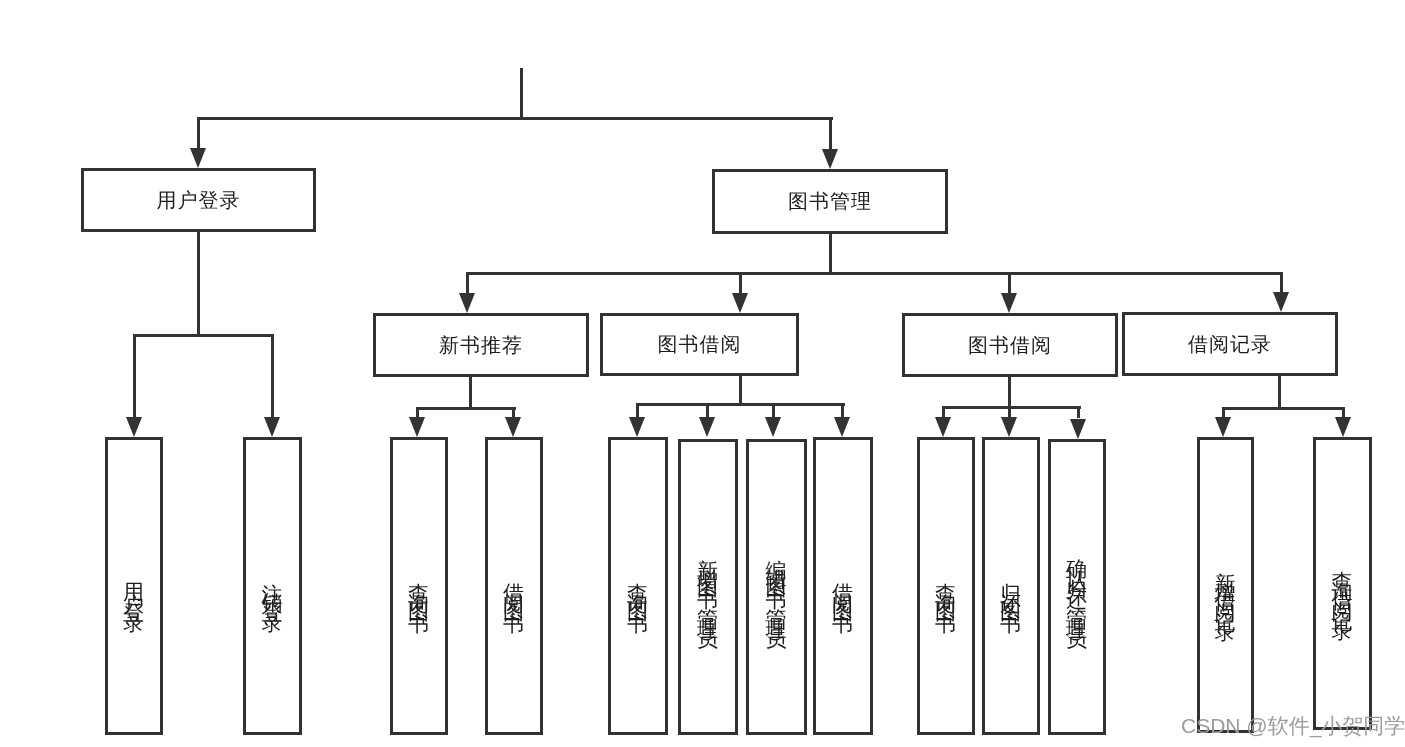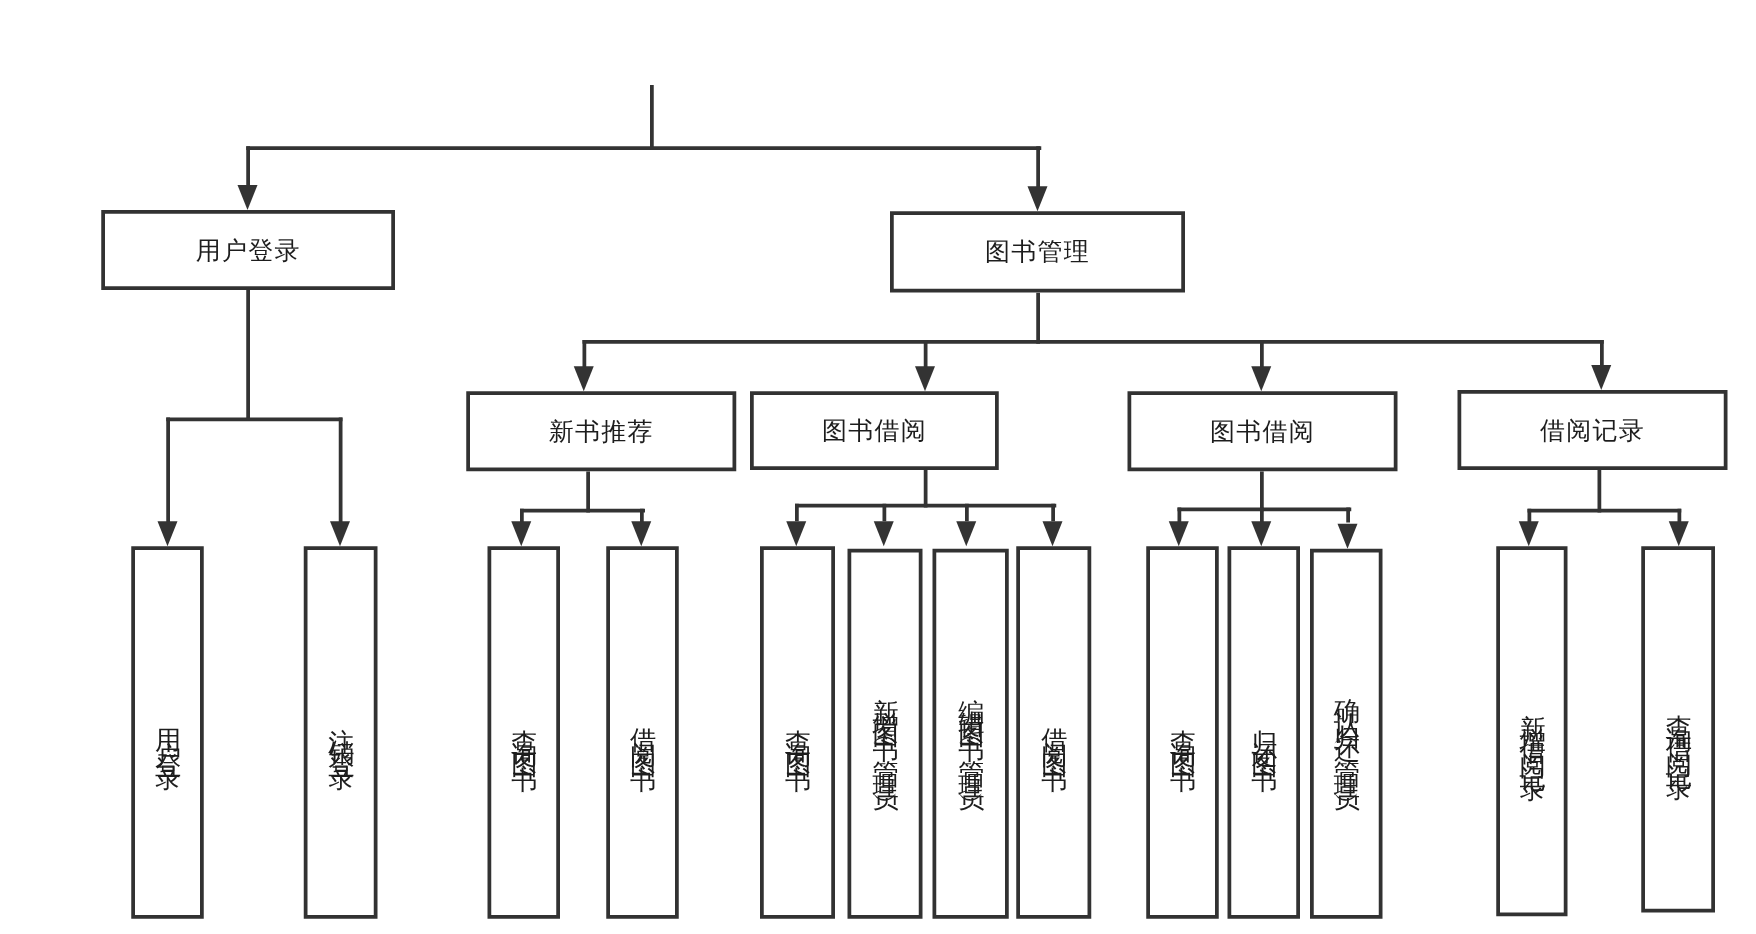--- a/index.html
+++ b/index.html
@@ -114,21 +114,21 @@
   <div class="vline" style="left:739px; top:272px; height:24px;"></div>
   <div class="arrow" style="left:732px; top:293px;"></div>
   <div class="vline" style="left:1008px; top:272px; height:24px;"></div>
   <div class="arrow" style="left:1001px; top:293px;"></div>
   <div class="vline" style="left:1280px; top:272px; height:24px;"></div>
   <div class="arrow" style="left:1273px; top:292px;"></div>
 
   <div class="box-h" style="left:362px; top:313px; width:216px; height:64px;margin-left:11px;">新书推荐</div>
   <div class="box-h" style="left:600px; top:313px; width:199px; height:63px;">图书借阅</div>
   <div class="box-h" style="left:902px; top:313px; width:216px; height:64px;">图书借阅</div>
-  <div class="box-h" style="left:1166px; top:312px; width:216px; height:64px;">借阅记录</div>
+  <div class="box-h" style="left:1122px; top:312px; width:216px; height:64px;">借阅记录</div>
 
   <div class="vline" style="left:469px; top:377px; height:33px;"></div>
   <div class="hline" style="left:416px; top:407px; width:100px;"></div>
   <div class="vline" style="left:416px; top:407px; height:12px;"></div>
   <div class="arrow" style="left:409px; top:417px;"></div>
   <div class="vline" style="left:512px; top:407px; height:12px;"></div>
   <div class="arrow" style="left:505px; top:417px;"></div>
   <div class="box-v" style="left:390px; top:437px; width:58px; height:298px;">
       <span>查询图书</span>
     </div>
@@ -183,14 +183,15 @@
   <div class="arrow" style="left:1215px; top:417px;"></div>
   <div class="vline" style="left:1342px; top:407px; height:12px;"></div>
   <div class="arrow" style="left:1335px; top:417px;"></div>
   <div class="box-v" style="left:1197px; top:437px; width:57px; height:296px;">
       <span>新增借阅记录</span>
     </div>
   <div class="box-v" style="left:1313px; top:437px; width:59px; height:293px;">
       <span>查询借阅记录</span>
     </div>
 
+  <div class="watermark">CSDN @软件_小贺同学</div>
 
 </div>
 
 </body></html>

